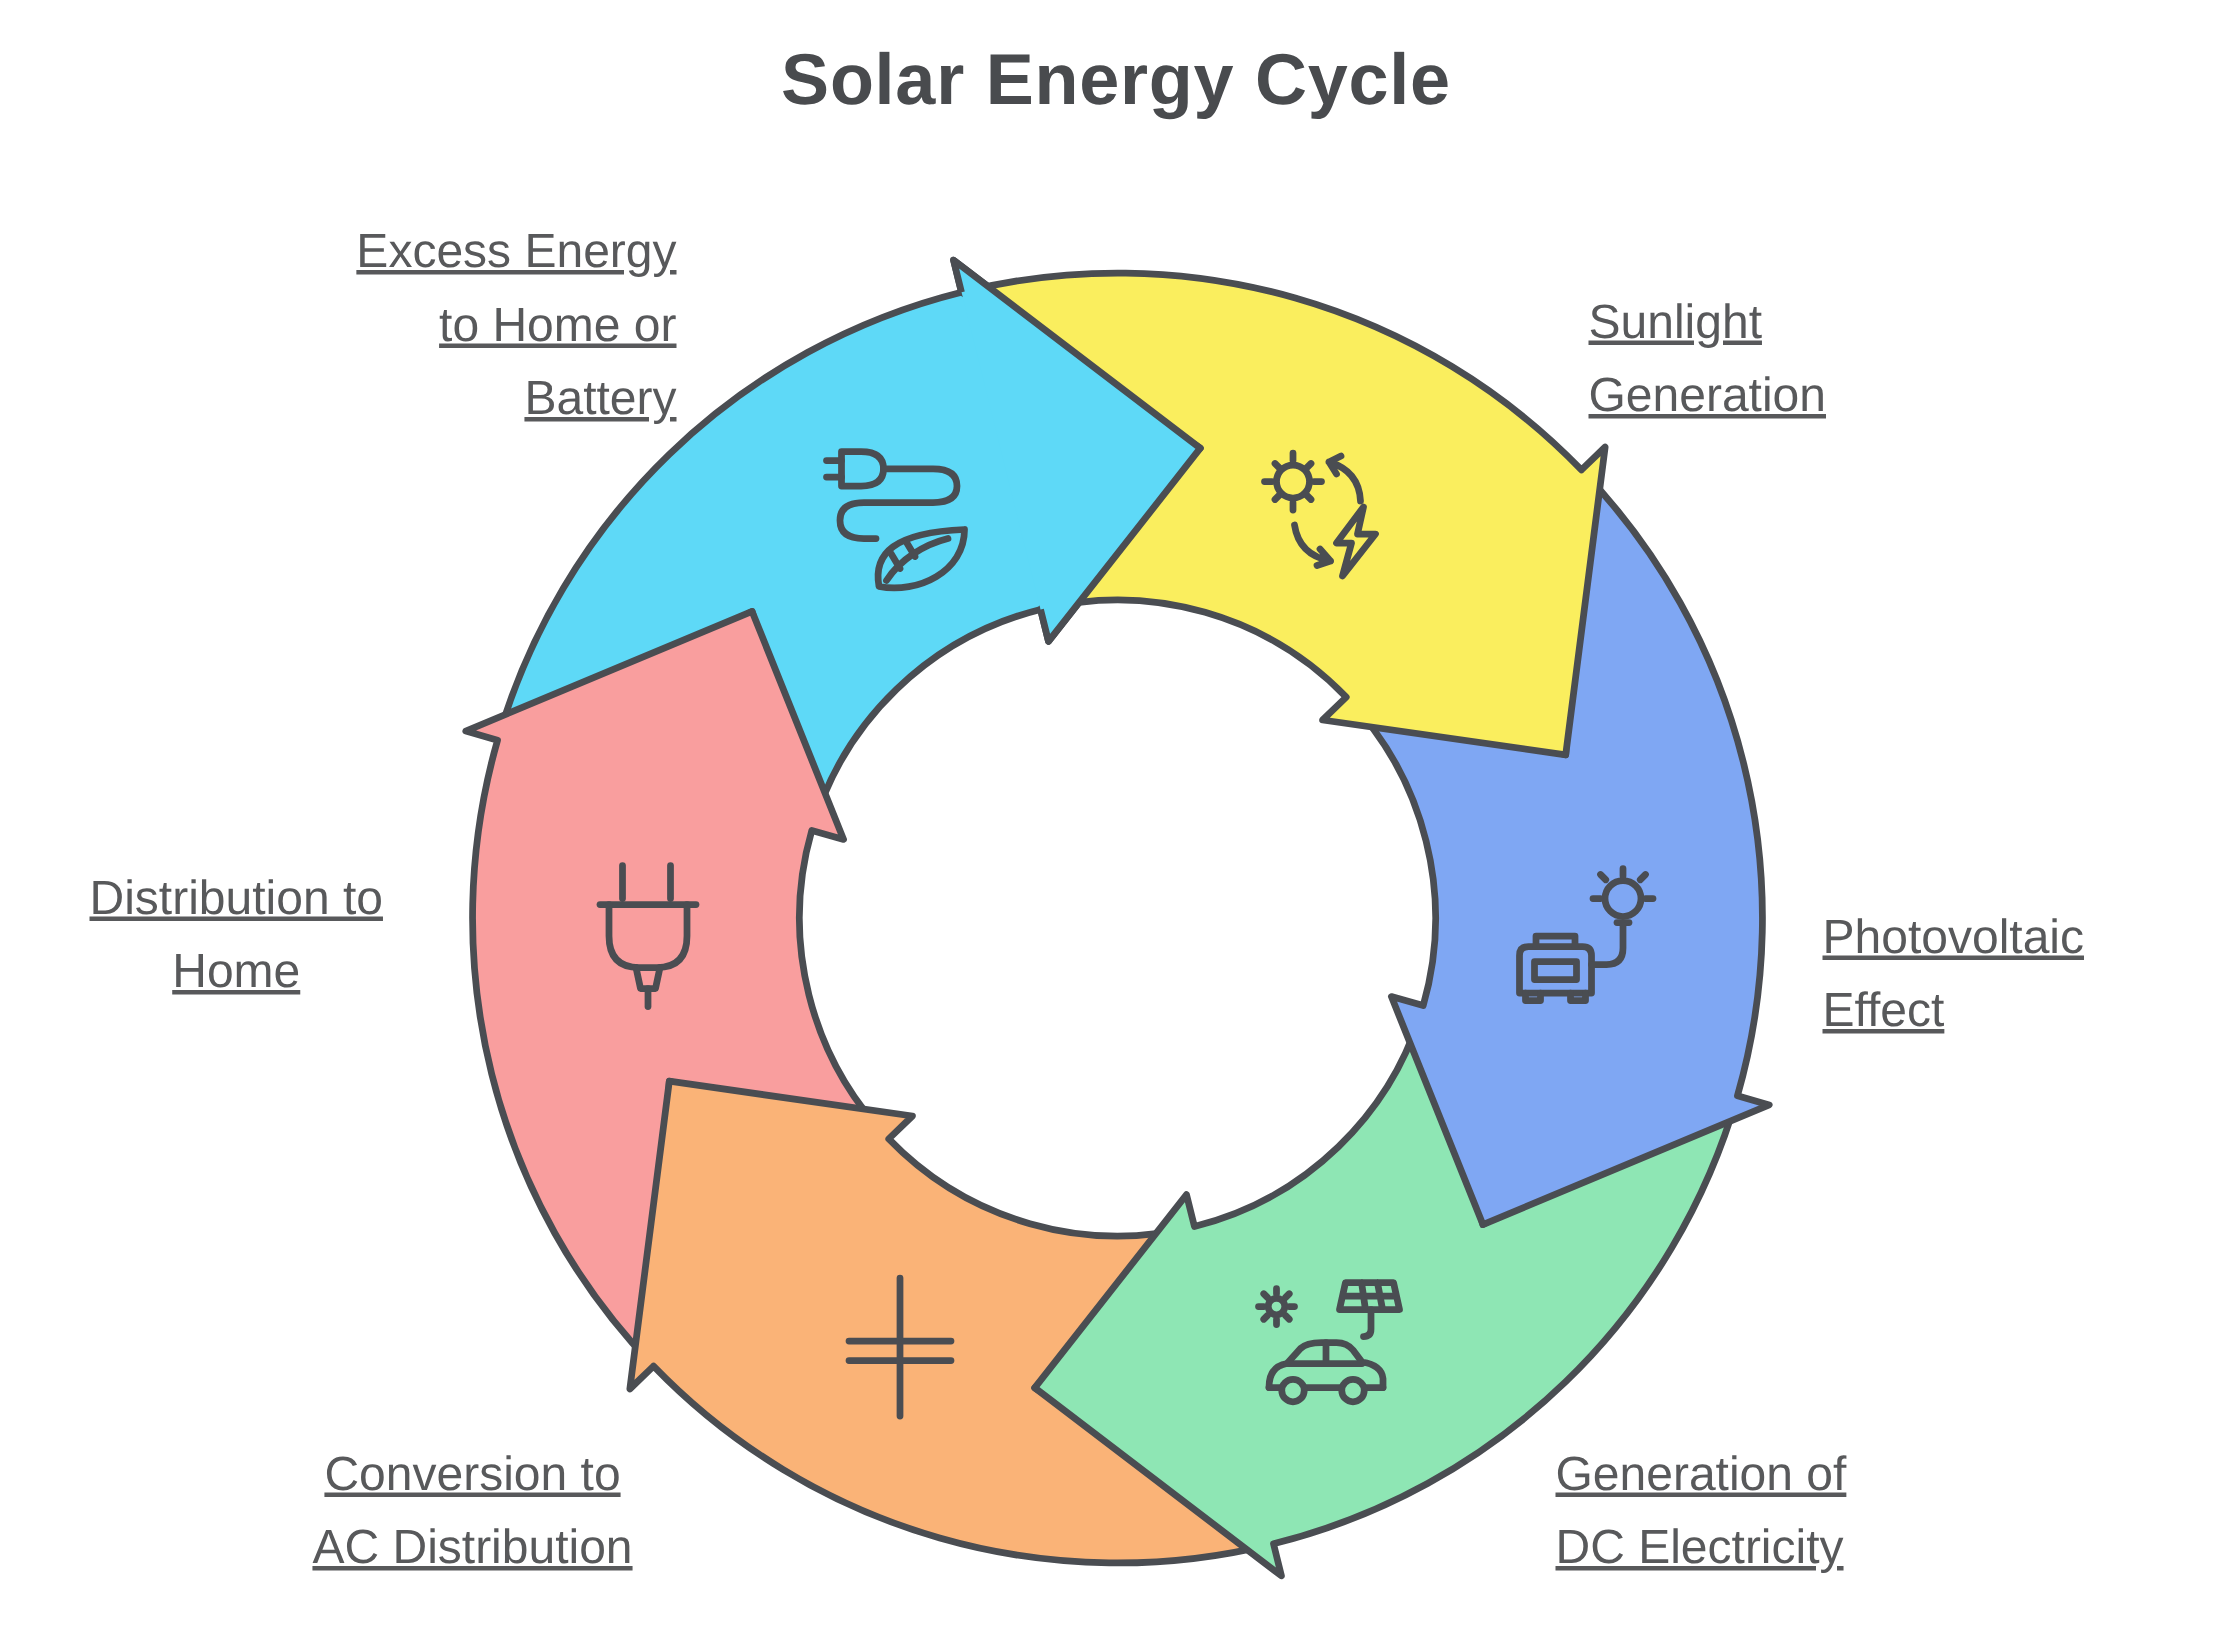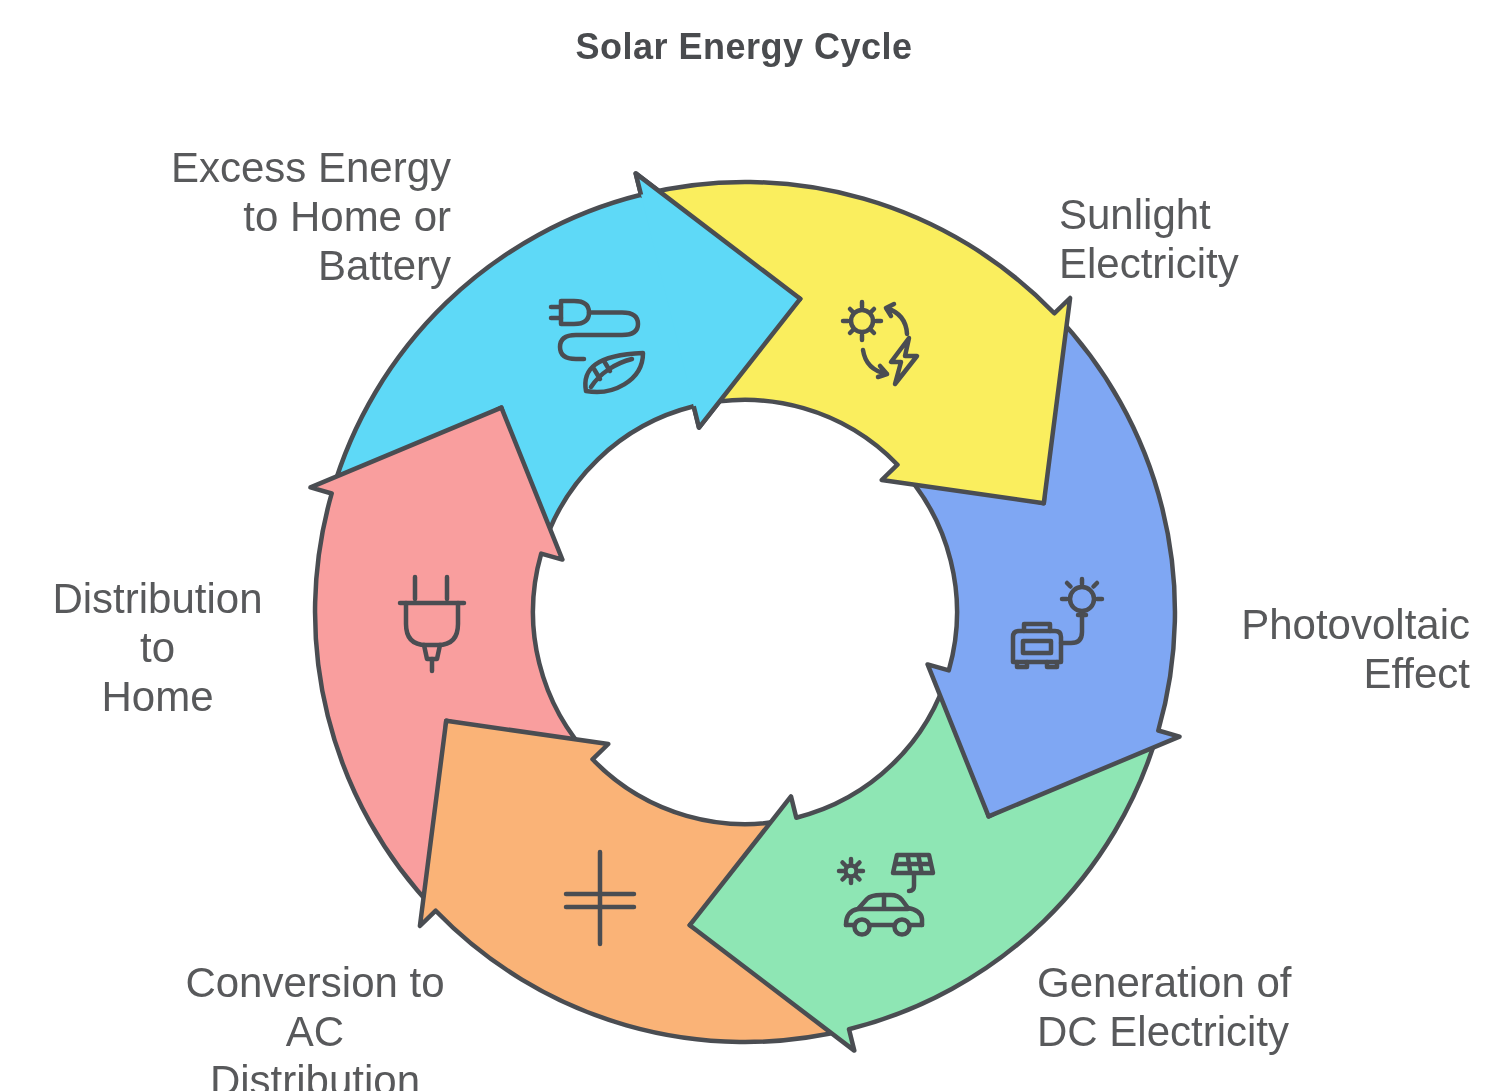--- a/index.html
+++ b/index.html
@@ -1,23 +1,23 @@
 <!DOCTYPE html>
 <html><head>
 <meta charset="utf-8">
 <style>
   html,body{margin:0;padding:0;background:#ffffff;}
   #stage{position:relative;width:1488px;height:1091px;overflow:hidden;
          font-family:"Liberation Sans",sans-serif;background:#ffffff;}
   #cycle-svg{position:absolute;left:0;top:0;}
   .title{position:absolute;left:0;top:26px;width:1488px;text-align:center;
-         font-size:36px;font-weight:bold;color:#494B4E;letter-spacing:.5px;}
-  .label{position:absolute;font-size:42px;line-height:49px;color:#58595B;}
+         font-size:48px;font-weight:bold;color:#494B4E;letter-spacing:.5px;}
+  .label{position:absolute;font-size:32px;line-height:49px;color:#58595B;text-decoration:underline;}
   .lab-sunlight{left:1035px;top:190px;width:340px;text-align:left;}
-  .lab-photovoltaic{left:1215px;top:600px;width:255px;text-align:right;}
+  .lab-photovoltaic{left:1215px;top:600px;width:255px;text-align:left;}
   .lab-generation{left:1037px;top:958px;width:360px;text-align:left;}
   .lab-conversion{left:180px;top:958px;width:270px;text-align:center;}
   .lab-distribution{left:30px;top:574px;width:255px;text-align:center;}
   .lab-excess{left:150px;top:143px;width:301px;text-align:right;}
   .icon{fill:none;stroke:#4A4D52;stroke-width:4.5;stroke-linecap:round;stroke-linejoin:round;}
 </style>
 </head>
 <body>
 
 <div id="stage">
@@ -84,21 +84,21 @@
       <path d="M41,15.5 H74 Q90,15.5 90,27 Q90,38 74,38 H28 Q12,38 12,50 Q12,62 28,62 H36"></path>
       <path d="M38,94 C34,72 48,58 95,56 C95,84 64,99 38,94 Z"></path>
       <path d="M43,90 C52,76 68,66 84,62 M52,82 L46,72 M62,74 L56,64"></path>
     </g>
   </svg>
 
   <div class="title" style="color: rgb(73, 75, 78);">Solar Energy Cycle</div>
 
   <div class="label lab-sunlight" style="color: rgb(88, 89, 91); margin-left: 24px;">
     <div>Sunlight</div>
-    <div>Electricity</div>
+    <div>Generation</div>
   </div>
 
   <div class="label lab-photovoltaic" style="color: rgb(88, 89, 91);">
     <div>Photovoltaic</div>
     <div>Effect</div>
   </div>
 
   <div class="label lab-generation" style="color: rgb(88, 89, 91);">
     <div>Generation of</div>
     <div>DC Electricity</div>

